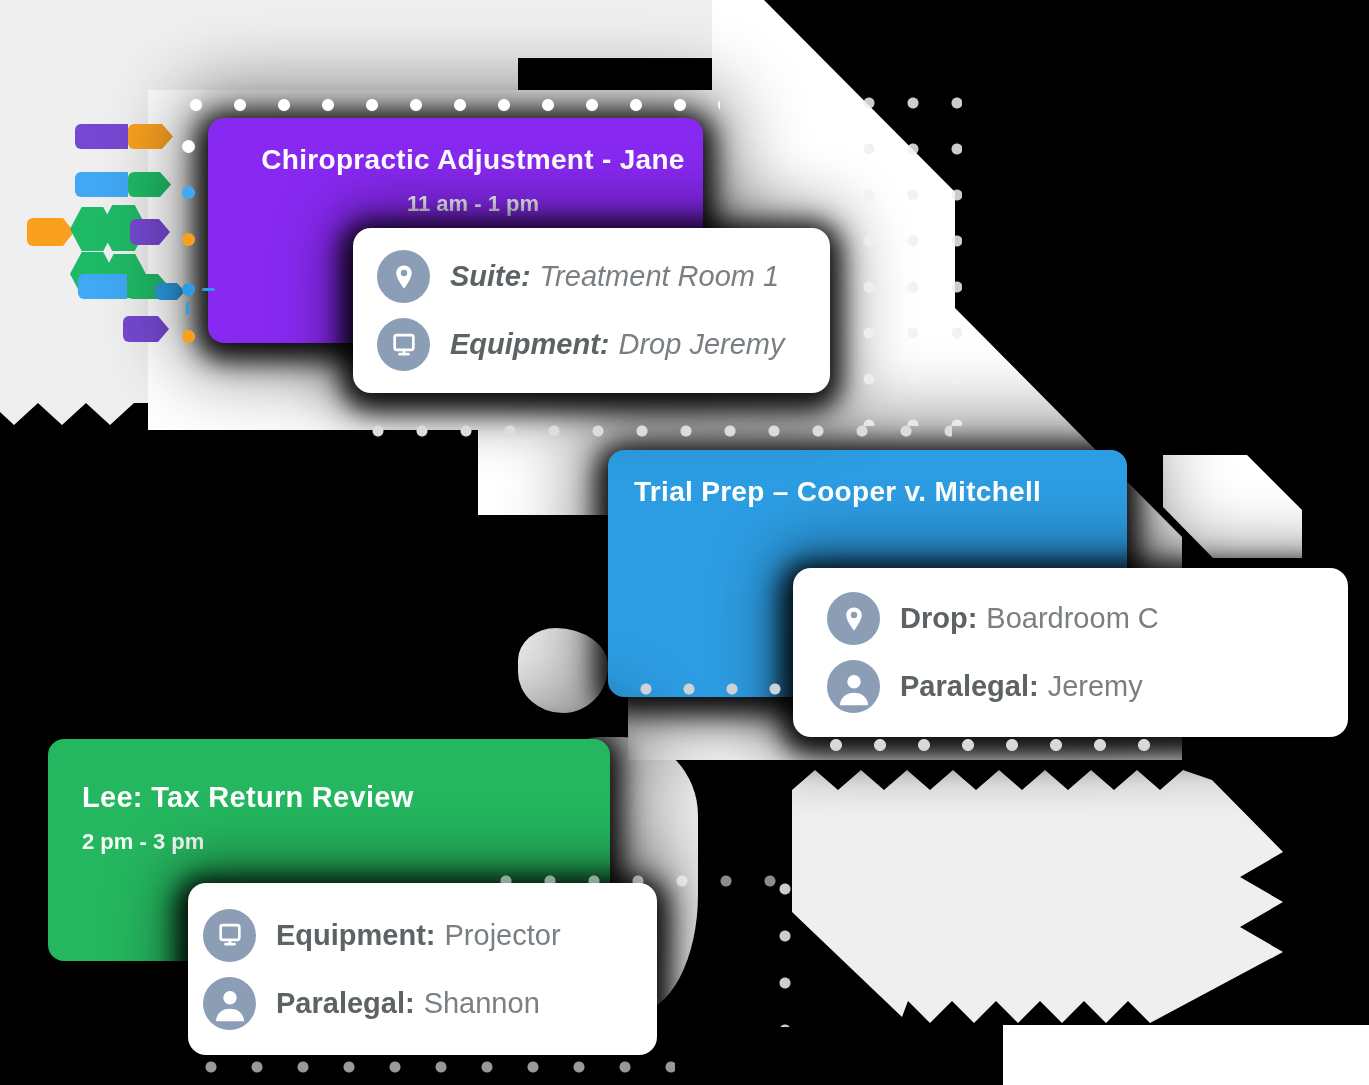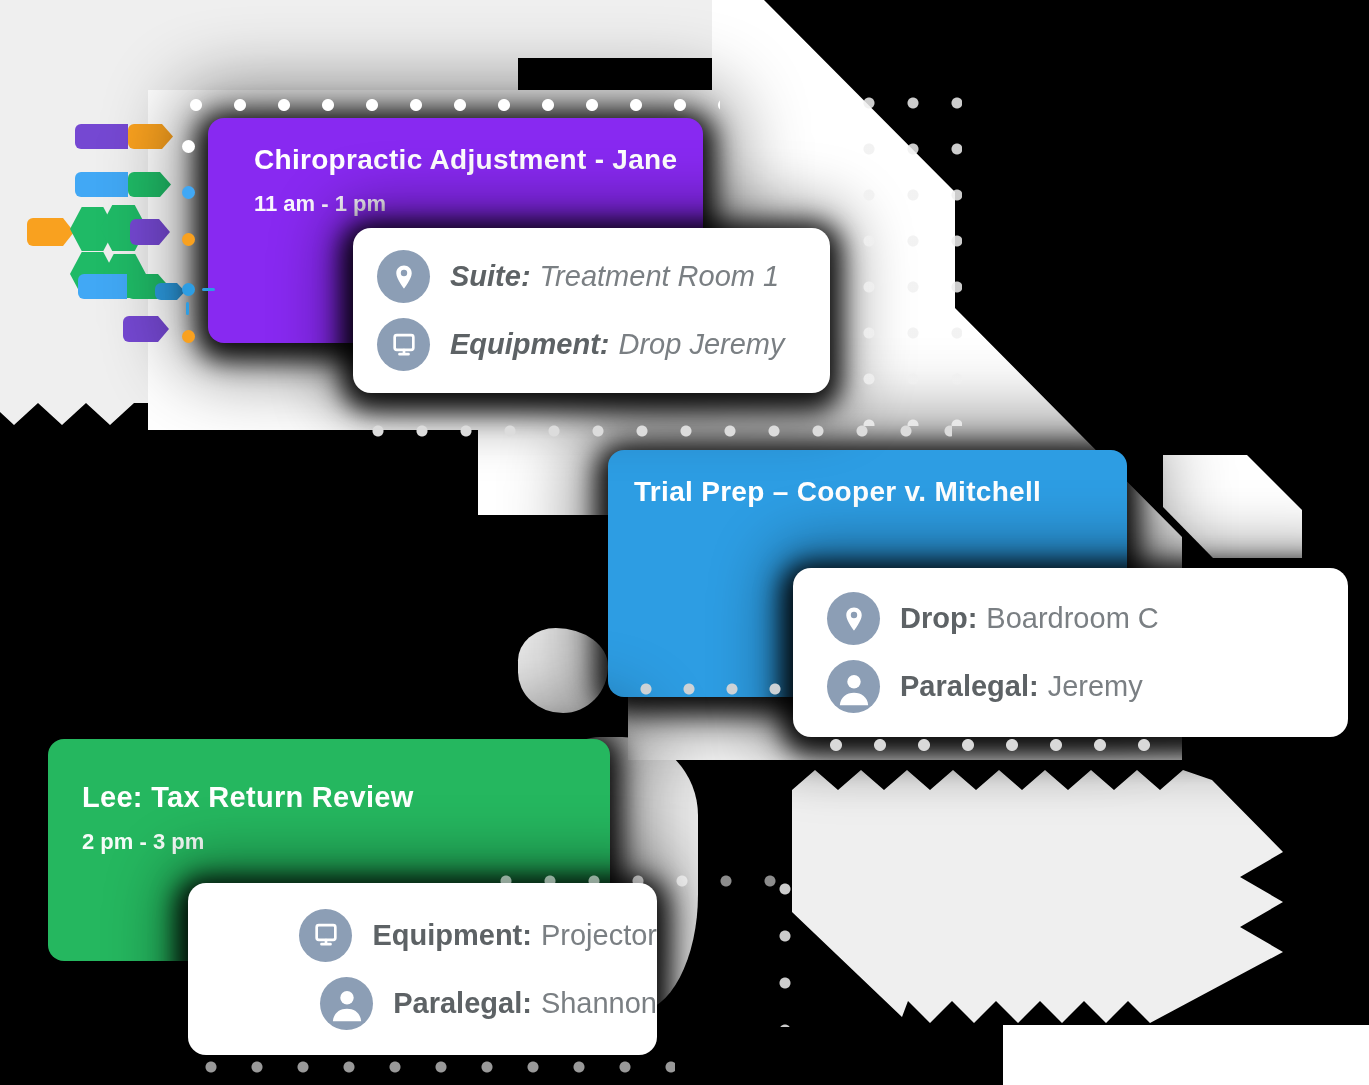--- a/index.html
+++ b/index.html
@@ -67,34 +67,34 @@
   .bar.tip{clip-path:polygon(0 0,calc(100% - 11px) 0,100% 50%,calc(100% - 11px) 100%,0 100%);}
   .bar.smalltip{clip-path:polygon(0 0,calc(100% - 8px) 0,100% 50%,calc(100% - 8px) 100%,0 100%);}
   .bar.purple{background:#7548d2;} .bar.orange{background:#f9a11f;}
   .bar.blue{background:#41a8f5;} .bar.green{background:#1fba66;}
   .hex{z-index:3;background:#1fba66;
     clip-path:polygon(26% 0,74% 0,100% 50%,74% 100%,26% 100%,0 50%);}
 
   
   .event-card{z-index:5;border-radius:16px;color:#fff;box-sizing:border-box;
     box-shadow:0 6px 26px 12px rgba(0,0,0,.92),0 0 75px 30px rgba(0,0,0,.45);}
-  #card-chiropractic{left:208px;top:118px;width:495px;height:225px;background:#8829f1;padding:26px 0 0 46px;}
+  #card-chiropractic{left:208px;top:118px;width:495px;height:225px;background:#8829f1;padding:26px 0 0 35px;text-align:center;}
   #card-trialprep{left:608px;top:450px;width:519px;height:247px;background:#2d9de3;padding:26px 0 0 26px;}
   #card-taxreview{left:48px;top:739px;width:562px;height:222px;background:#25b75f;padding:42px 0 0 34px;}
   .event-title{font-size:28px;font-weight:bold;letter-spacing:.3px;}
   #card-taxreview .event-title{font-size:29px;}
   .event-time{font-size:22px;font-weight:bold;opacity:.96;margin-top:15px;}
 
   
   .popover{z-index:6;background:#fff;border-radius:18px;box-sizing:border-box;
     display:flex;flex-direction:column;justify-content:center;gap:15px;
     box-shadow:0 6px 24px 12px rgba(0,0,0,.9),0 0 60px 22px rgba(0,0,0,.4);}
   #popover-chiropractic{left:353px;top:228px;width:477px;height:165px;padding-left:24px;font-style:italic;}
   #popover-trialprep{left:793px;top:568px;width:555px;height:169px;padding-left:34px;}
-  #popover-taxreview{left:188px;top:883px;width:469px;height:172px;padding-left:9px;align-items:flex-end;}
+  #popover-taxreview{left:188px;top:883px;width:469px;height:172px;padding-left:15px;}
   .detail-row{display:flex;align-items:center;gap:20px;}
   .icon-circle{width:53px;height:53px;border-radius:50%;background:#8c9eb5;flex:0 0 53px;
     display:flex;align-items:center;justify-content:center;overflow:hidden;}
   .detail-text{font-size:29px;white-space:nowrap;}
   .detail-label{font-weight:bold;color:#5d6265;}
   .detail-value{color:#7a7f83;margin-left:9px;}
 </style>
 </head>
 <body>
 

